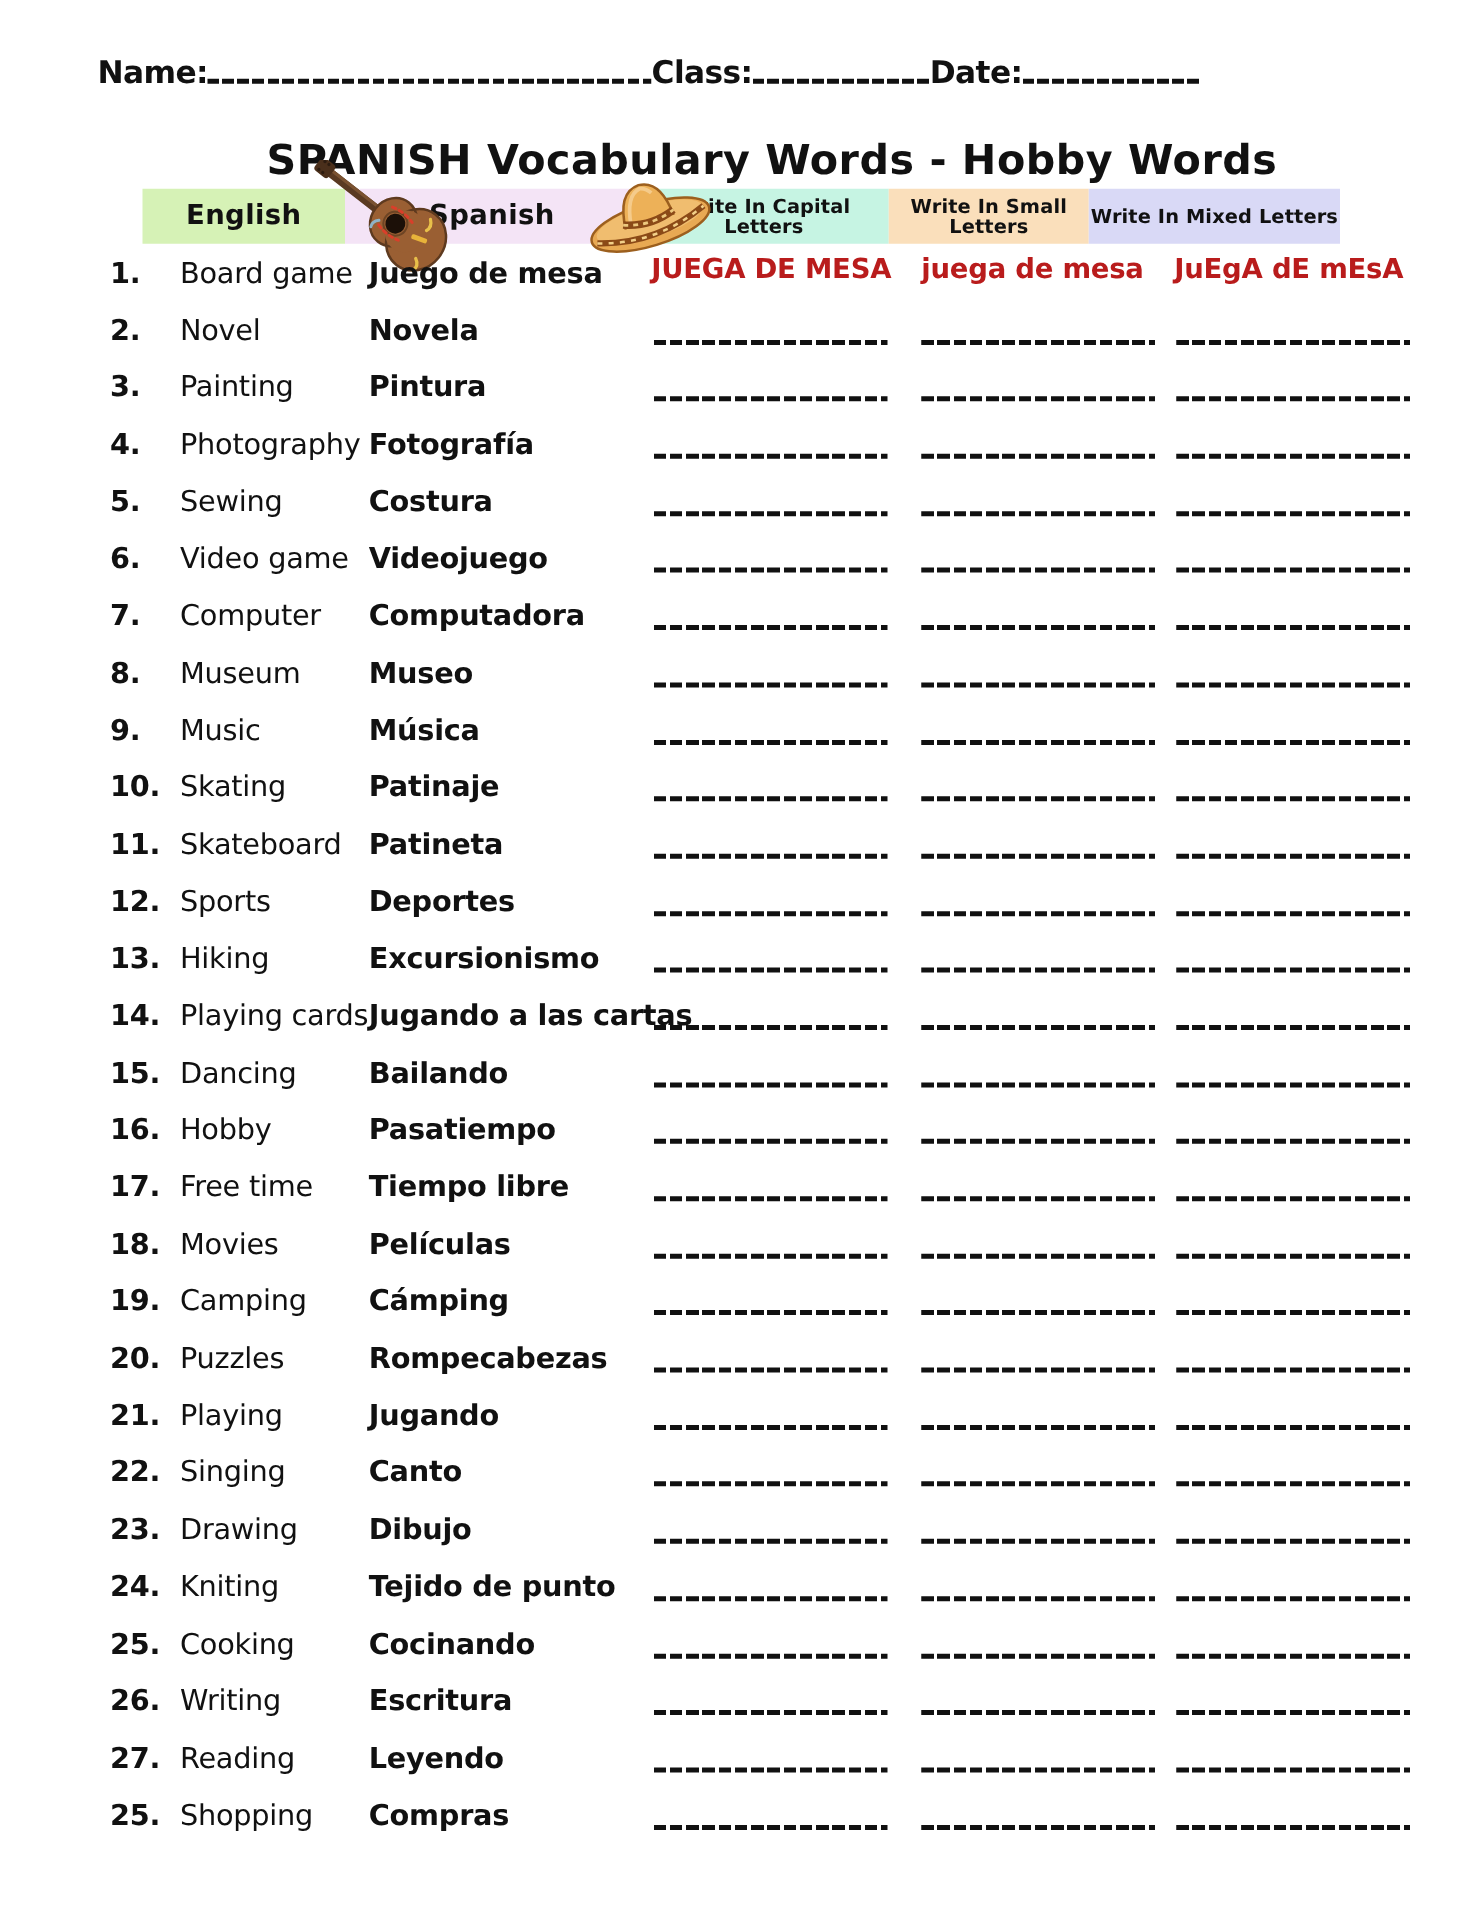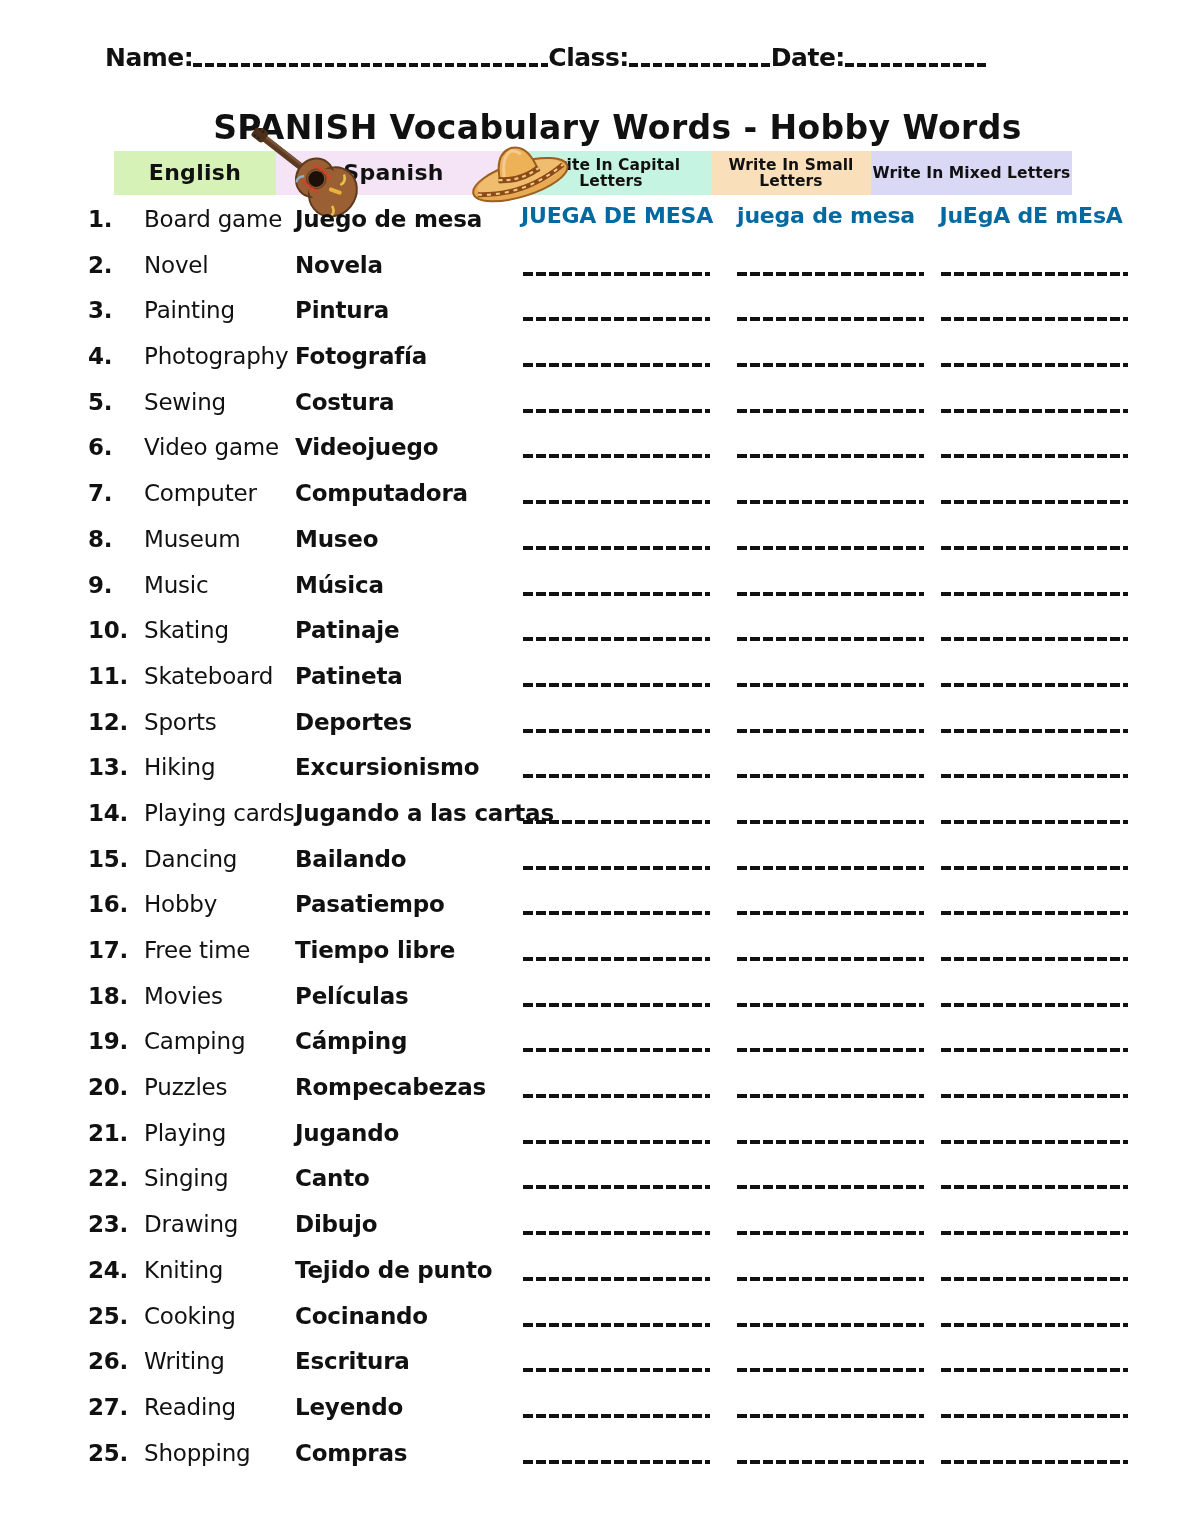--- a/index.html
+++ b/index.html
@@ -20,21 +20,20 @@
   #name-line {
     position: absolute;
     left: 78px; top: 38px;
     width: 1040px; height: 34px;
     display: flex;
     align-items: flex-end;
     white-space: nowrap;
     font-size: 25px;
     font-weight: 700;
     letter-spacing: -0.5px;
-    margin-left: 27px;
   }
   .nl-label { flex: 0 0 auto; }
   .nl-rule {
     flex: 0 0 auto;
     height: 4px;
     background-image: repeating-linear-gradient(to right,
         #111 0px, #111 9px, transparent 9px, transparent 12px);
     margin-bottom: 5px;
   }
   #rule-name  { width: 355px; }
@@ -136,21 +135,21 @@
   .blank.b3 { left: 941px; }
 
   
   .ex {
     position: absolute;
     top: -3px;
     width: 200px;
     text-align: center;
     font-size: 22px;
     font-weight: 700;
-    color: #0369a1;
+    color: #b91c1c;
     white-space: nowrap;
     letter-spacing: -0.2px;
   }
   .ex.e1 { left: 517px; }
   .ex.e2 { left: 726px; }
   .ex.e3 { left: 931px; }
 </style>
 </head>
 <body>
 

